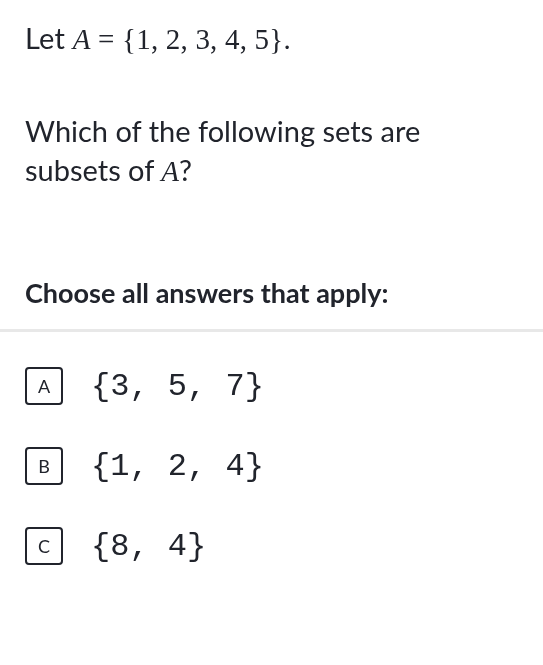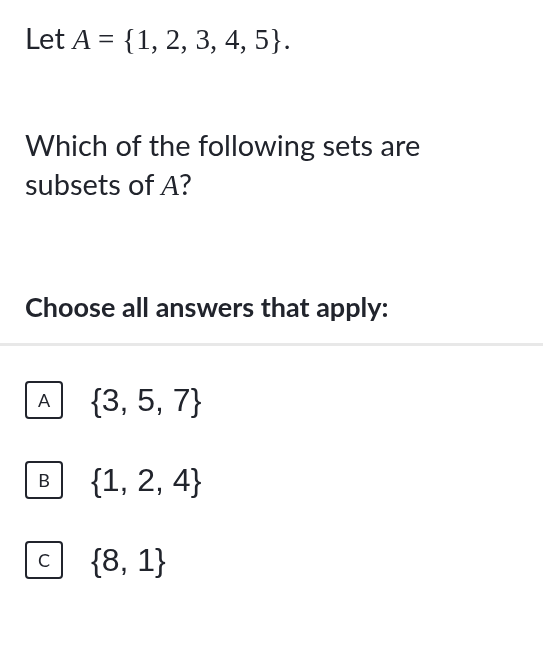--- a/index.html
+++ b/index.html
@@ -11,21 +11,21 @@
       font-family: -apple-system, BlinkMacSystemFont, 'Segoe UI', Lato, sans-serif;
       width: 543px;
       height: 665px;
       padding: 20px 25px;
       color: #21242c;
       background: #fff;
     }
     .intro-line {
       font-size: 29px;
       font-weight: 400;
-      margin-bottom: 69px;
+      margin-bottom: 55px;
       letter-spacing: 0.2px;
     }
     .intro-line .let-word {
       color: #21242c;
     }
     .math-serif {
       font-family: 'Times New Roman', Times, serif;
     }
     .math-italic {
       font-family: 'Times New Roman', Times, serif;
@@ -70,21 +70,21 @@
       display: flex;
       align-items: center;
       justify-content: center;
       font-size: 18px;
       font-weight: 400;
       font-family: -apple-system, BlinkMacSystemFont, 'Segoe UI', Lato, sans-serif;
       color: #21242c;
       flex-shrink: 0;
     }
     .option-content {
-      font-family: Liberation Sans, sans-serif;
+      font-family: Liberation Mono, monospace;
       font-size: 32px;
       color: #21242c;
     }
   </style>
 </head>
 <body>
 
 <div class="intro-line">
   <span class="let-word">Let </span><span class="math-italic">A</span><span class="math-serif"> = </span><span class="math-serif">{1, 2, 3, 4, 5}</span><span class="math-serif">.</span>
 </div>
@@ -101,15 +101,15 @@
   <div class="option">
     <div class="option-box">A</div>
     <div class="option-content">{3, 5, 7}</div>
   </div>
   <div class="option">
     <div class="option-box">B</div>
     <div class="option-content">{1, 2, 4}</div>
   </div>
   <div class="option">
     <div class="option-box">C</div>
-    <div class="option-content">{8, 1}</div>
+    <div class="option-content">{8, 4}</div>
   </div>
 </div>
 
 </body></html>

